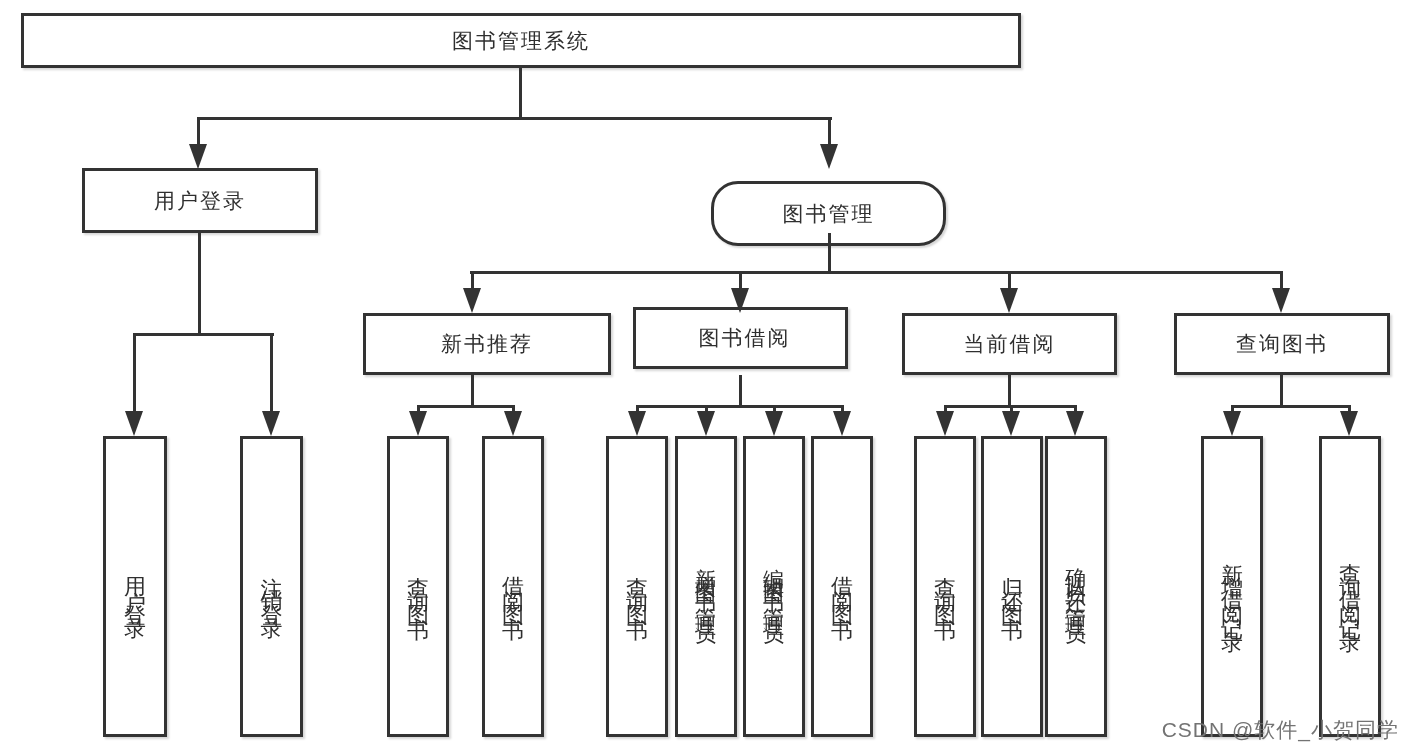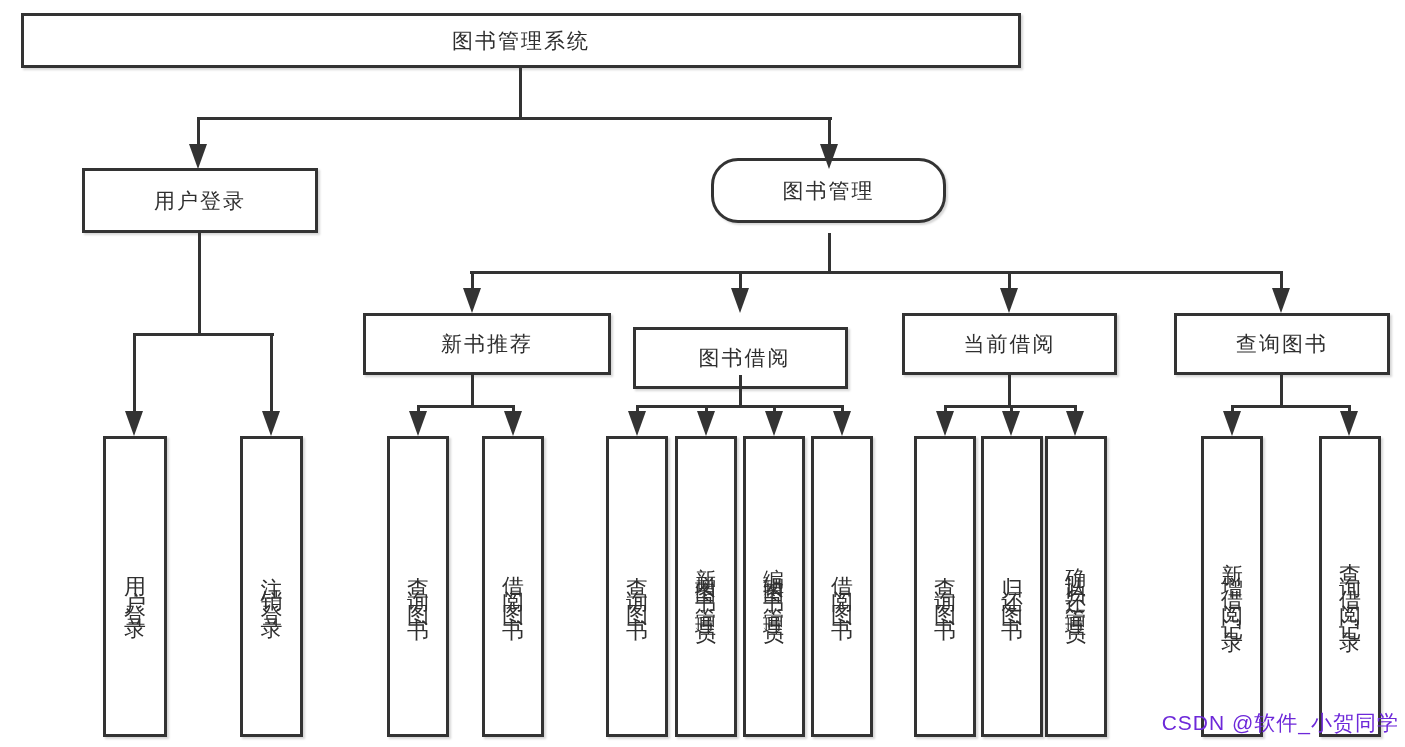--- a/index.html
+++ b/index.html
@@ -41,48 +41,48 @@
   .hline{position:absolute;height:3px;background:#333333;}
   .vline{position:absolute;width:3px;background:#333333;}
   .arr{
     position:absolute;width:0;height:0;
     border-style:solid;
     border-color:#333333 transparent transparent transparent;
     border-width:25px 9px 0 9px;
   }
   .watermark{
     position:absolute;
-    right:6px;bottom:10px;
+    right:6px;bottom:3px;
     font-size:21px;
-    color:#6d28d9;
+    color:#737373;
     letter-spacing:1px;
     z-index:10;
     white-space:nowrap;
   }
 </style>
 </head>
 <body>
 
 <div id="stage">
 
   <div class="box" style="left:21px;top:13px;width:1000px;height:55px;">
     <span class="lbl">图书管理系统</span>
   </div>
 
   <div class="box" style="left:82px;top:168px;width:236px;height:65px;">
     <span class="lbl">用户登录</span>
   </div>
-  <div class="box" style="left:711px;top:158px;width:235px;height:65px;border-radius:27px;">
+  <div class="box" style="left:711px;top:181px;width:235px;height:65px;border-radius:27px;">
     <span class="lbl">图书管理</span>
   </div>
 
   <div class="box" style="left:363px;top:313px;width:248px;height:62px;">
     <span class="lbl">新书推荐</span>
   </div>
-  <div class="box" style="left:633px;top:327px;width:215px;height:62px;padding-left:8px;">
+  <div class="box" style="left:633px;top:307px;width:215px;height:62px;padding-left:8px;">
     <span class="lbl">图书借阅</span>
   </div>
   <div class="box" style="left:902px;top:313px;width:215px;height:62px;">
     <span class="lbl">当前借阅</span>
   </div>
   <div class="box" style="left:1174px;top:313px;width:216px;height:62px;">
     <span class="lbl">查询图书</span>
   </div>
 
   <div class="leaf" style="left:103px;width:64px;">

